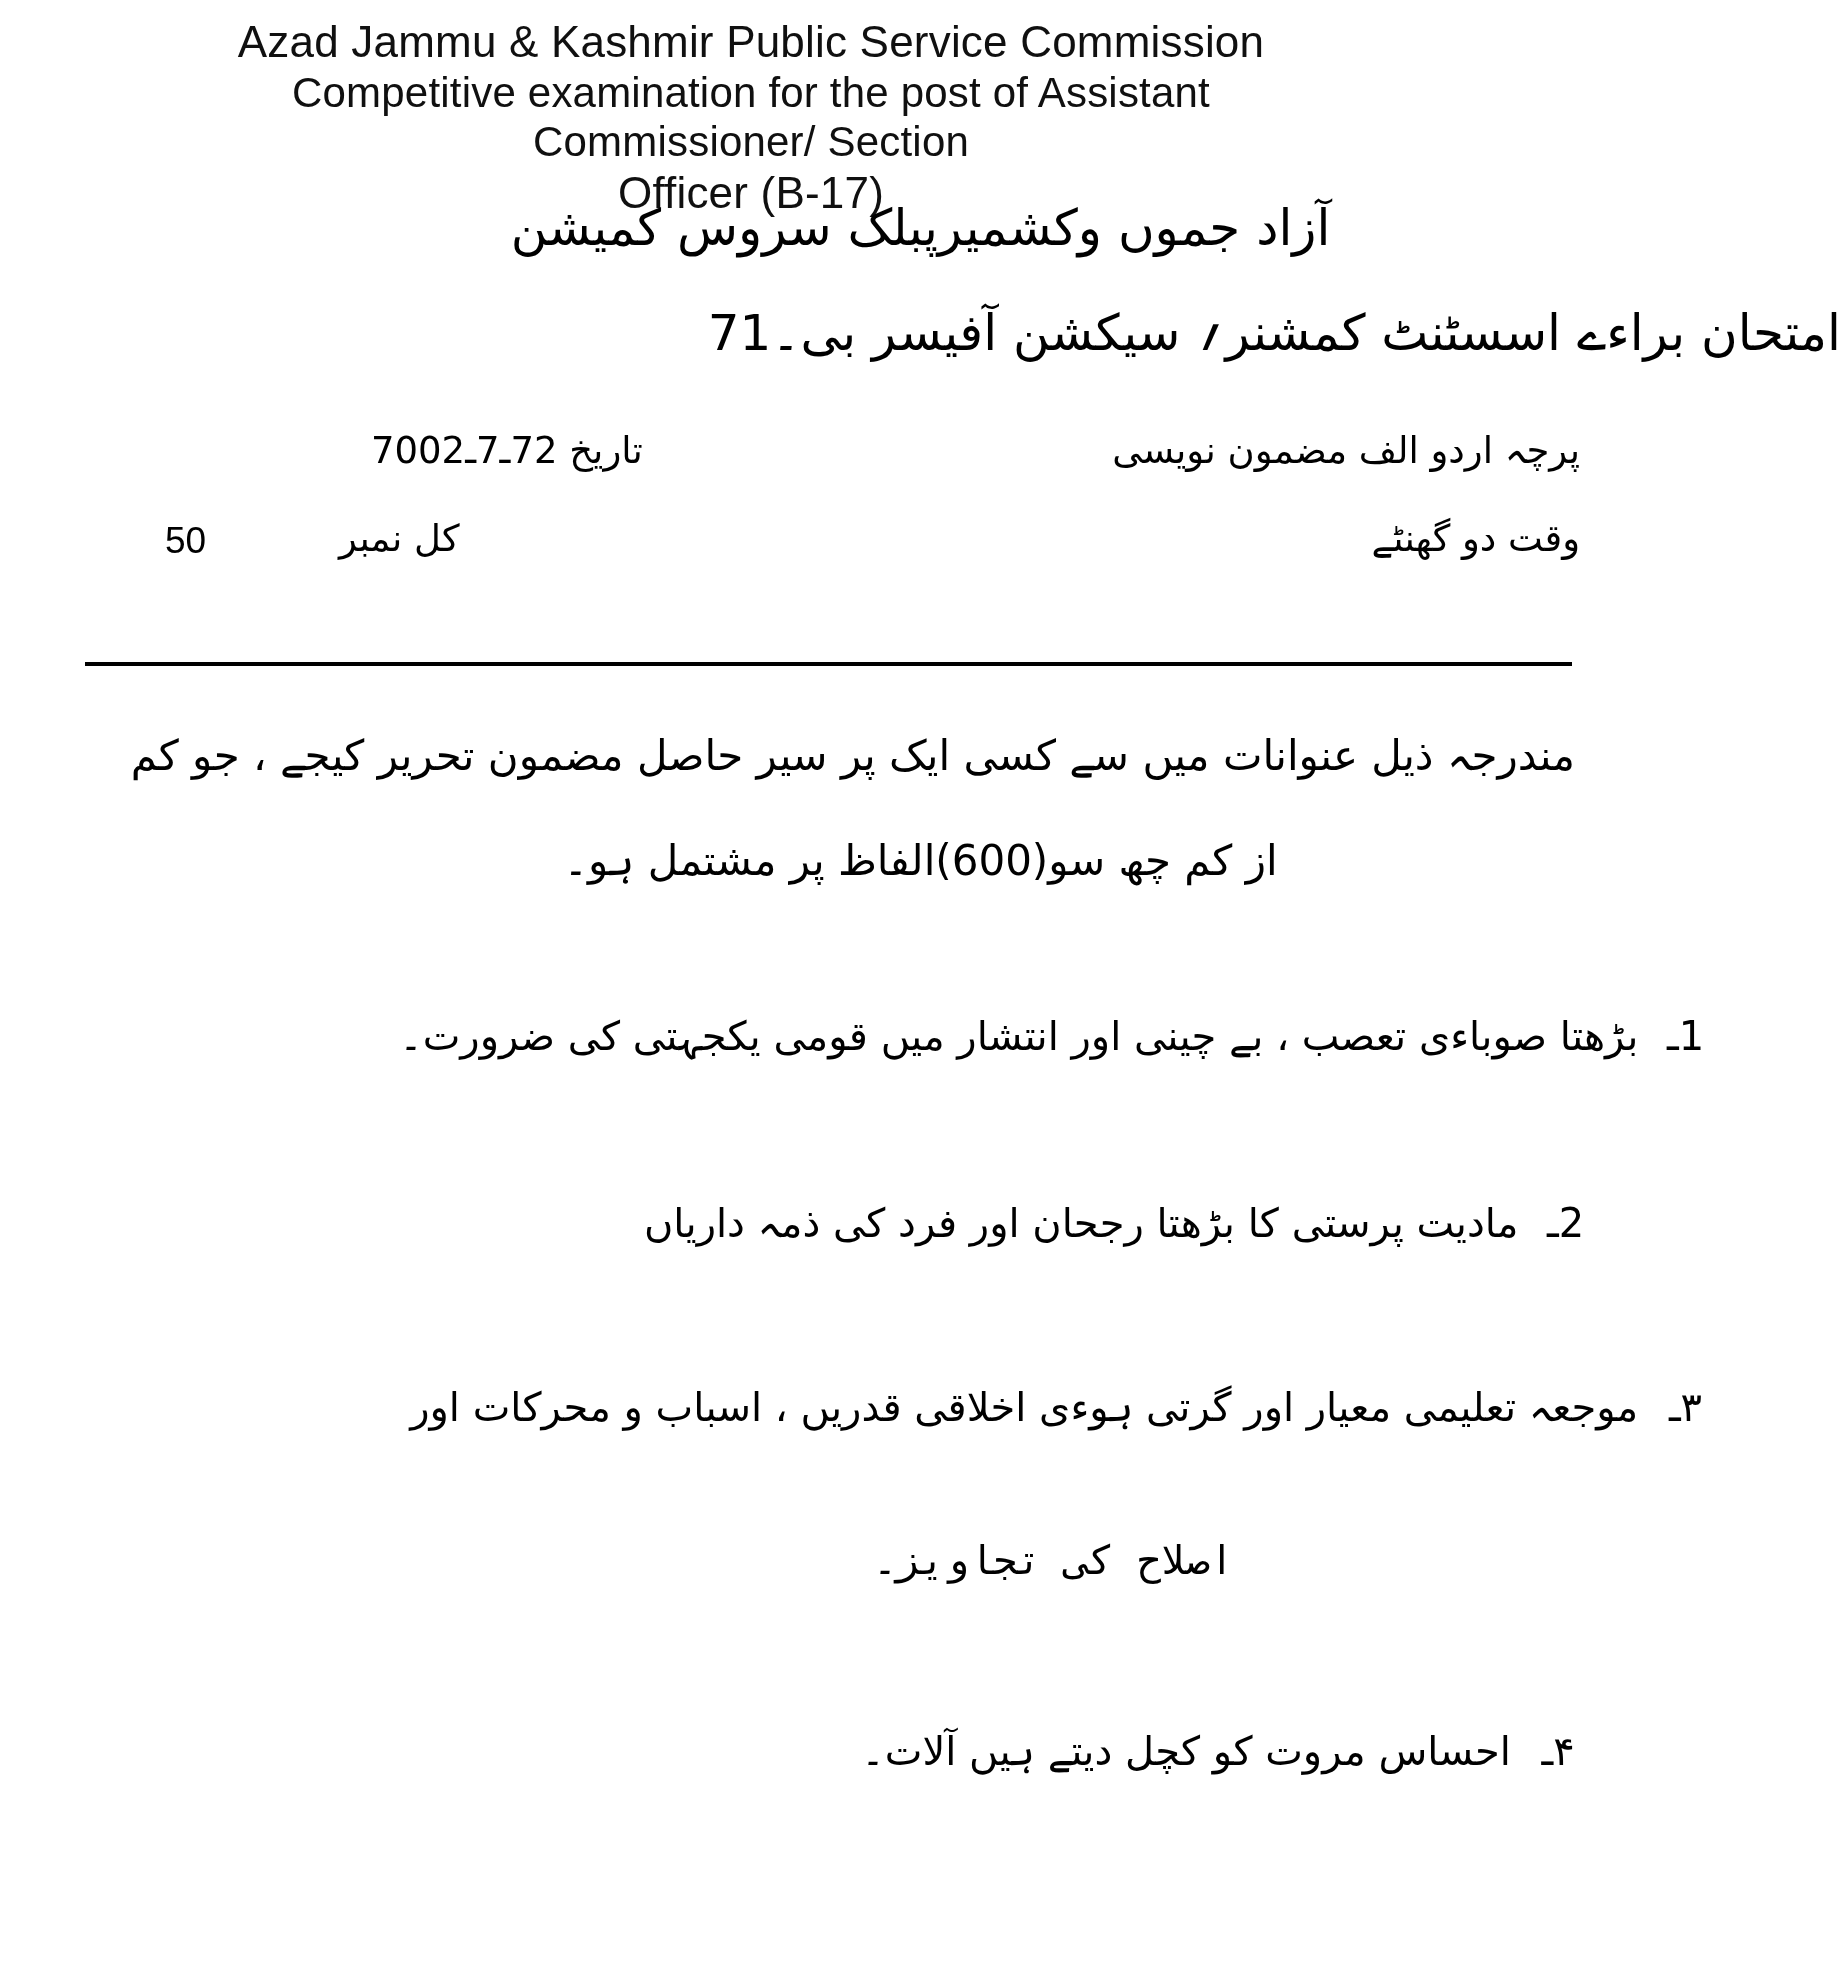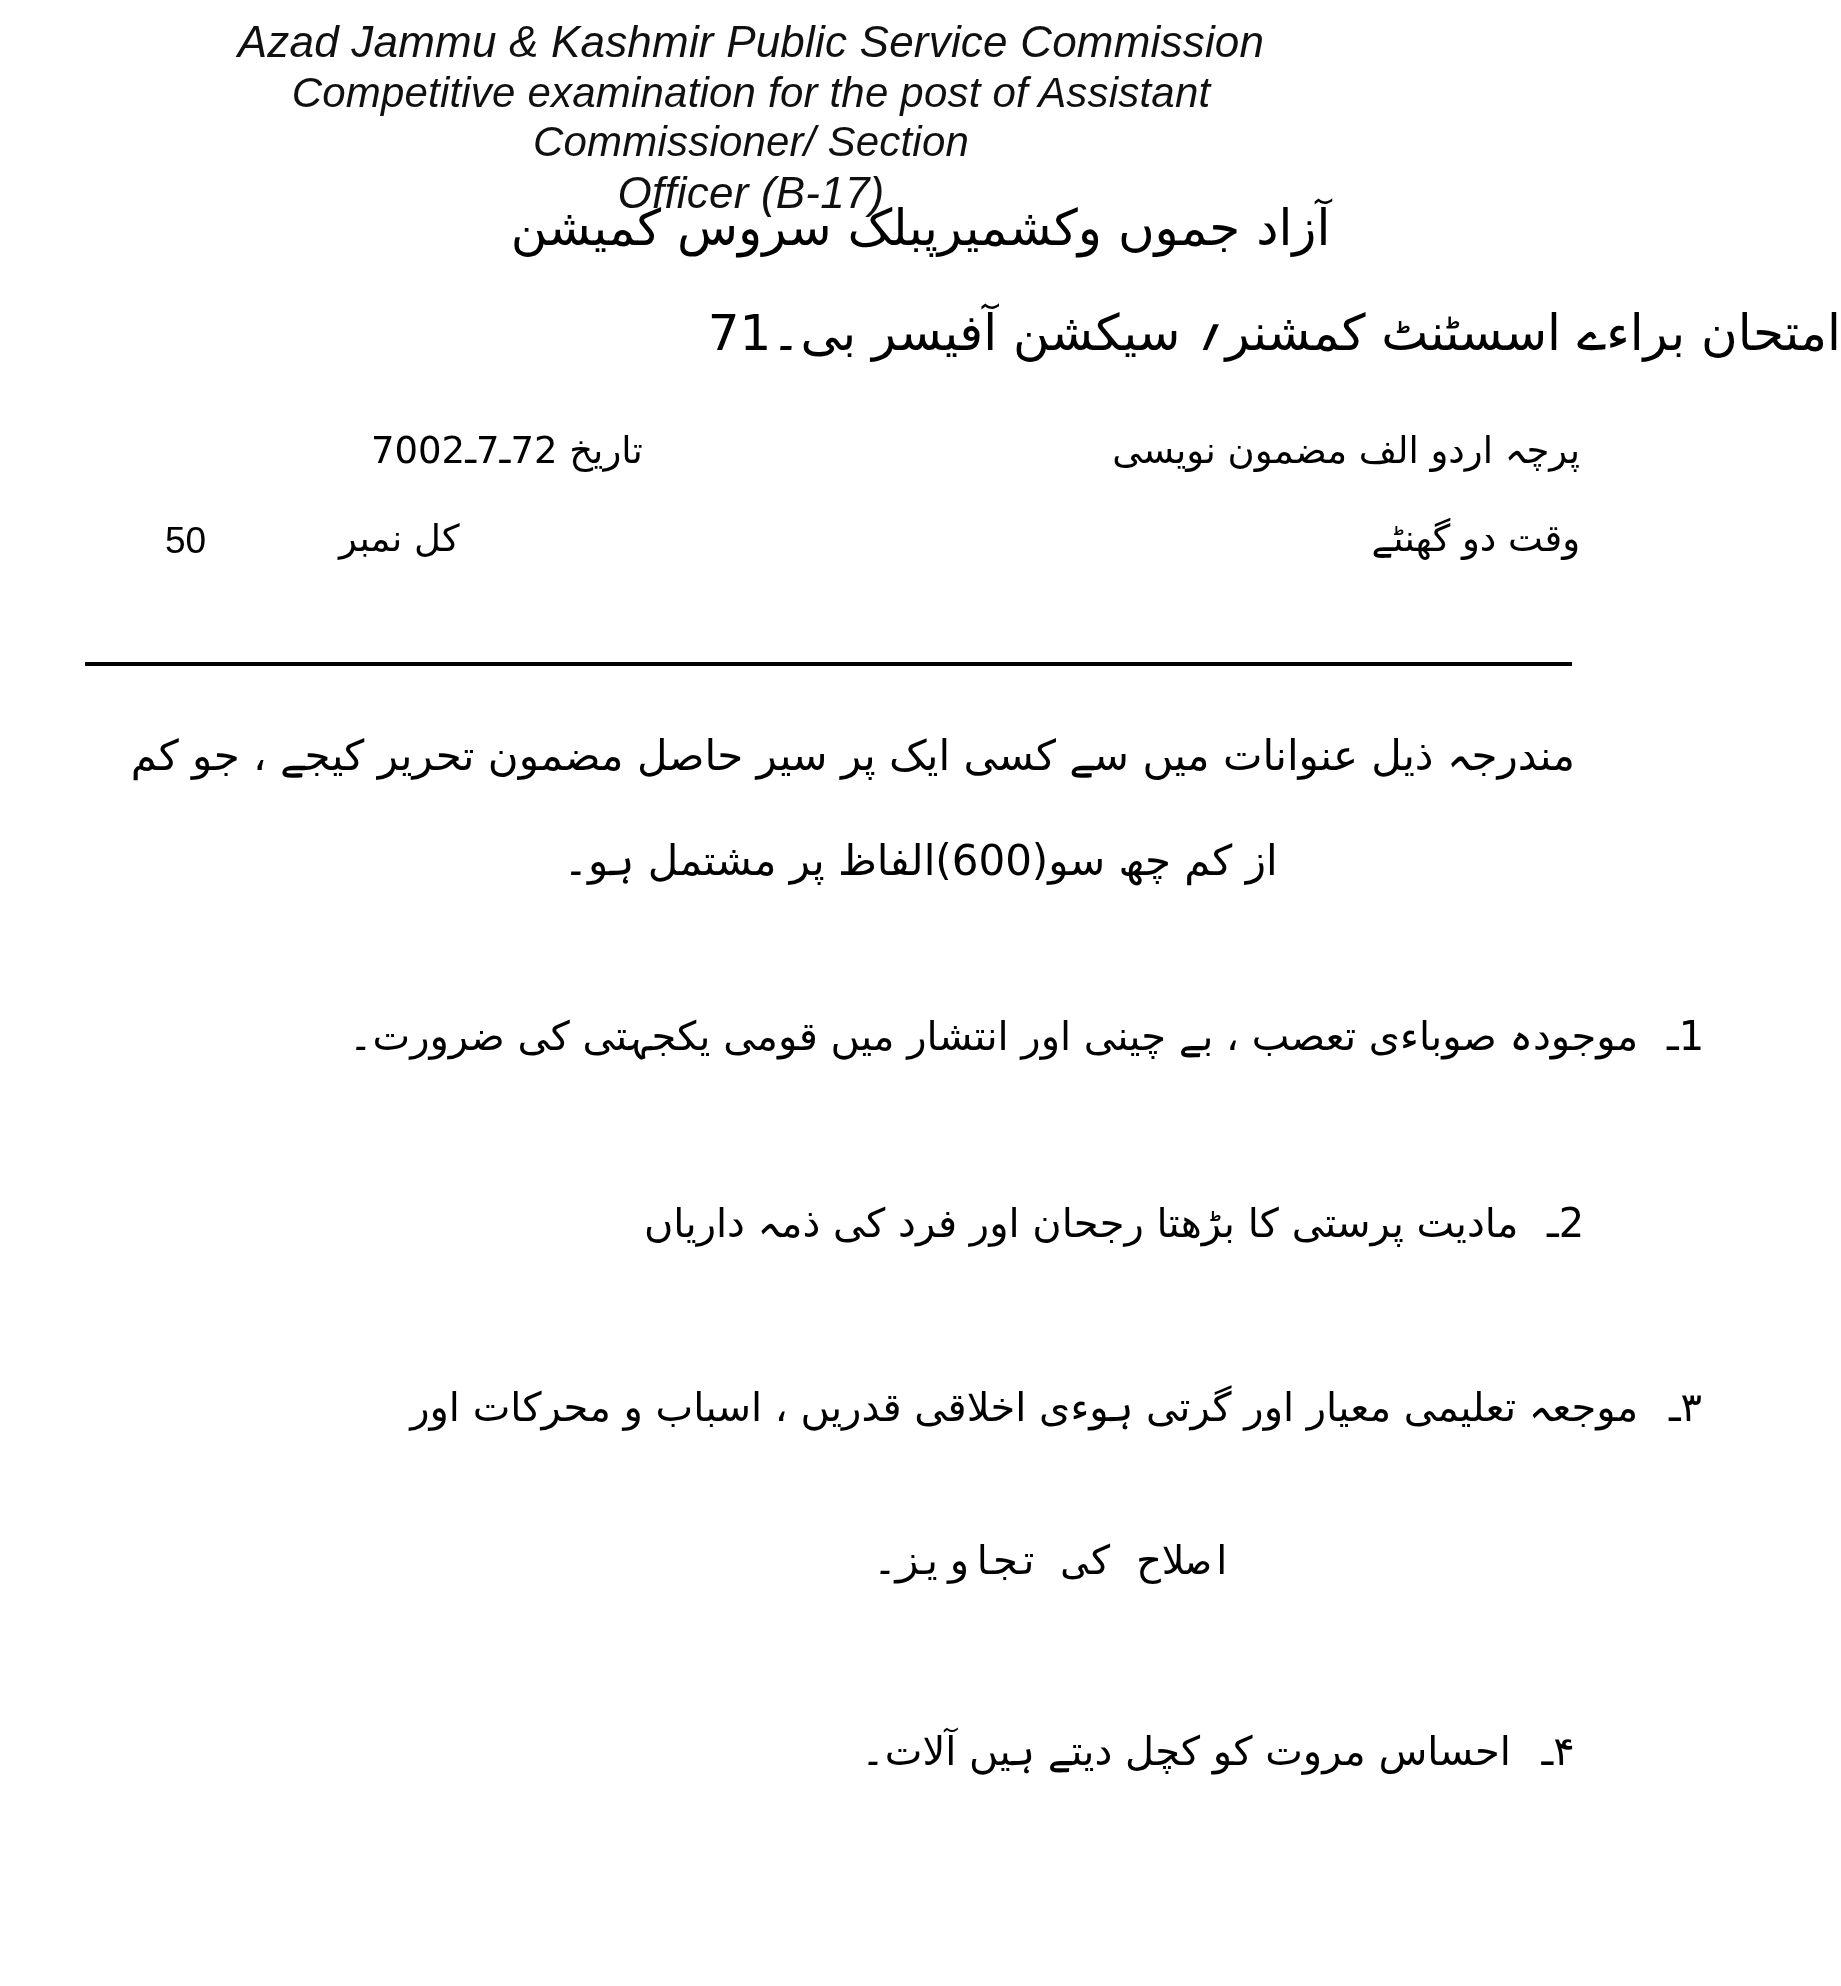--- a/index.html
+++ b/index.html
@@ -30,21 +30,20 @@
     position: absolute;
     left: 0;
     top: 16px;
     width: 1502px;
     text-align: center;
     font-family: "Liberation Sans", "DejaVu Sans", sans-serif;
     font-size: 44px;
     line-height: 1.18;
     letter-spacing: 0.2px;
     color: #101010;
-    font-style: italic;
   }
   .en-head .en-line {
     display: block;
     padding: 0 193px;
   }
   .en-head .en-line-1 { font-size: 44px; }
   .en-head .en-line-2 { font-size: 42px; }
 
   
   .ur {
@@ -227,21 +226,21 @@
 
   <div class="instruction">
     <span class="ins-line ins-line-1">مندرجہ ذیل عنوانات میں سے کسی ایک پر سیر حاصل مضمون تحریر کیجے ، جو کم</span>
     <span class="ins-line ins-line-2">از کم چھ سو(600)الفاظ پر مشتمل ہو۔</span>
   </div>
 
   <div class="questions">
 
     <div class="q-item q-1">
       <span class="q-num">1ـ</span>
-      <span class="q-text">موجودہ صوباءی تعصب ، بے چینی اور انتشار میں قومی یکجہتی کی ضرورت۔</span>
+      <span class="q-text">بڑھتا صوباءی تعصب ، بے چینی اور انتشار میں قومی یکجہتی کی ضرورت۔</span>
     </div>
 
     <div class="q-item q-2 indent-2">
       <span class="q-num">2ـ</span>
       <span class="q-text">مادیت پرستی کا بڑھتا رجحان اور فرد کی ذمہ داریاں</span>
     </div>
 
     <div class="q-item q-3 indent-3">
       <span class="q-num">۳ـ</span>
       <span class="q-text">موجعہ تعلیمی معیار اور گرتی ہوءی اخلاقی قدریں ، اسباب و محرکات اور</span>

